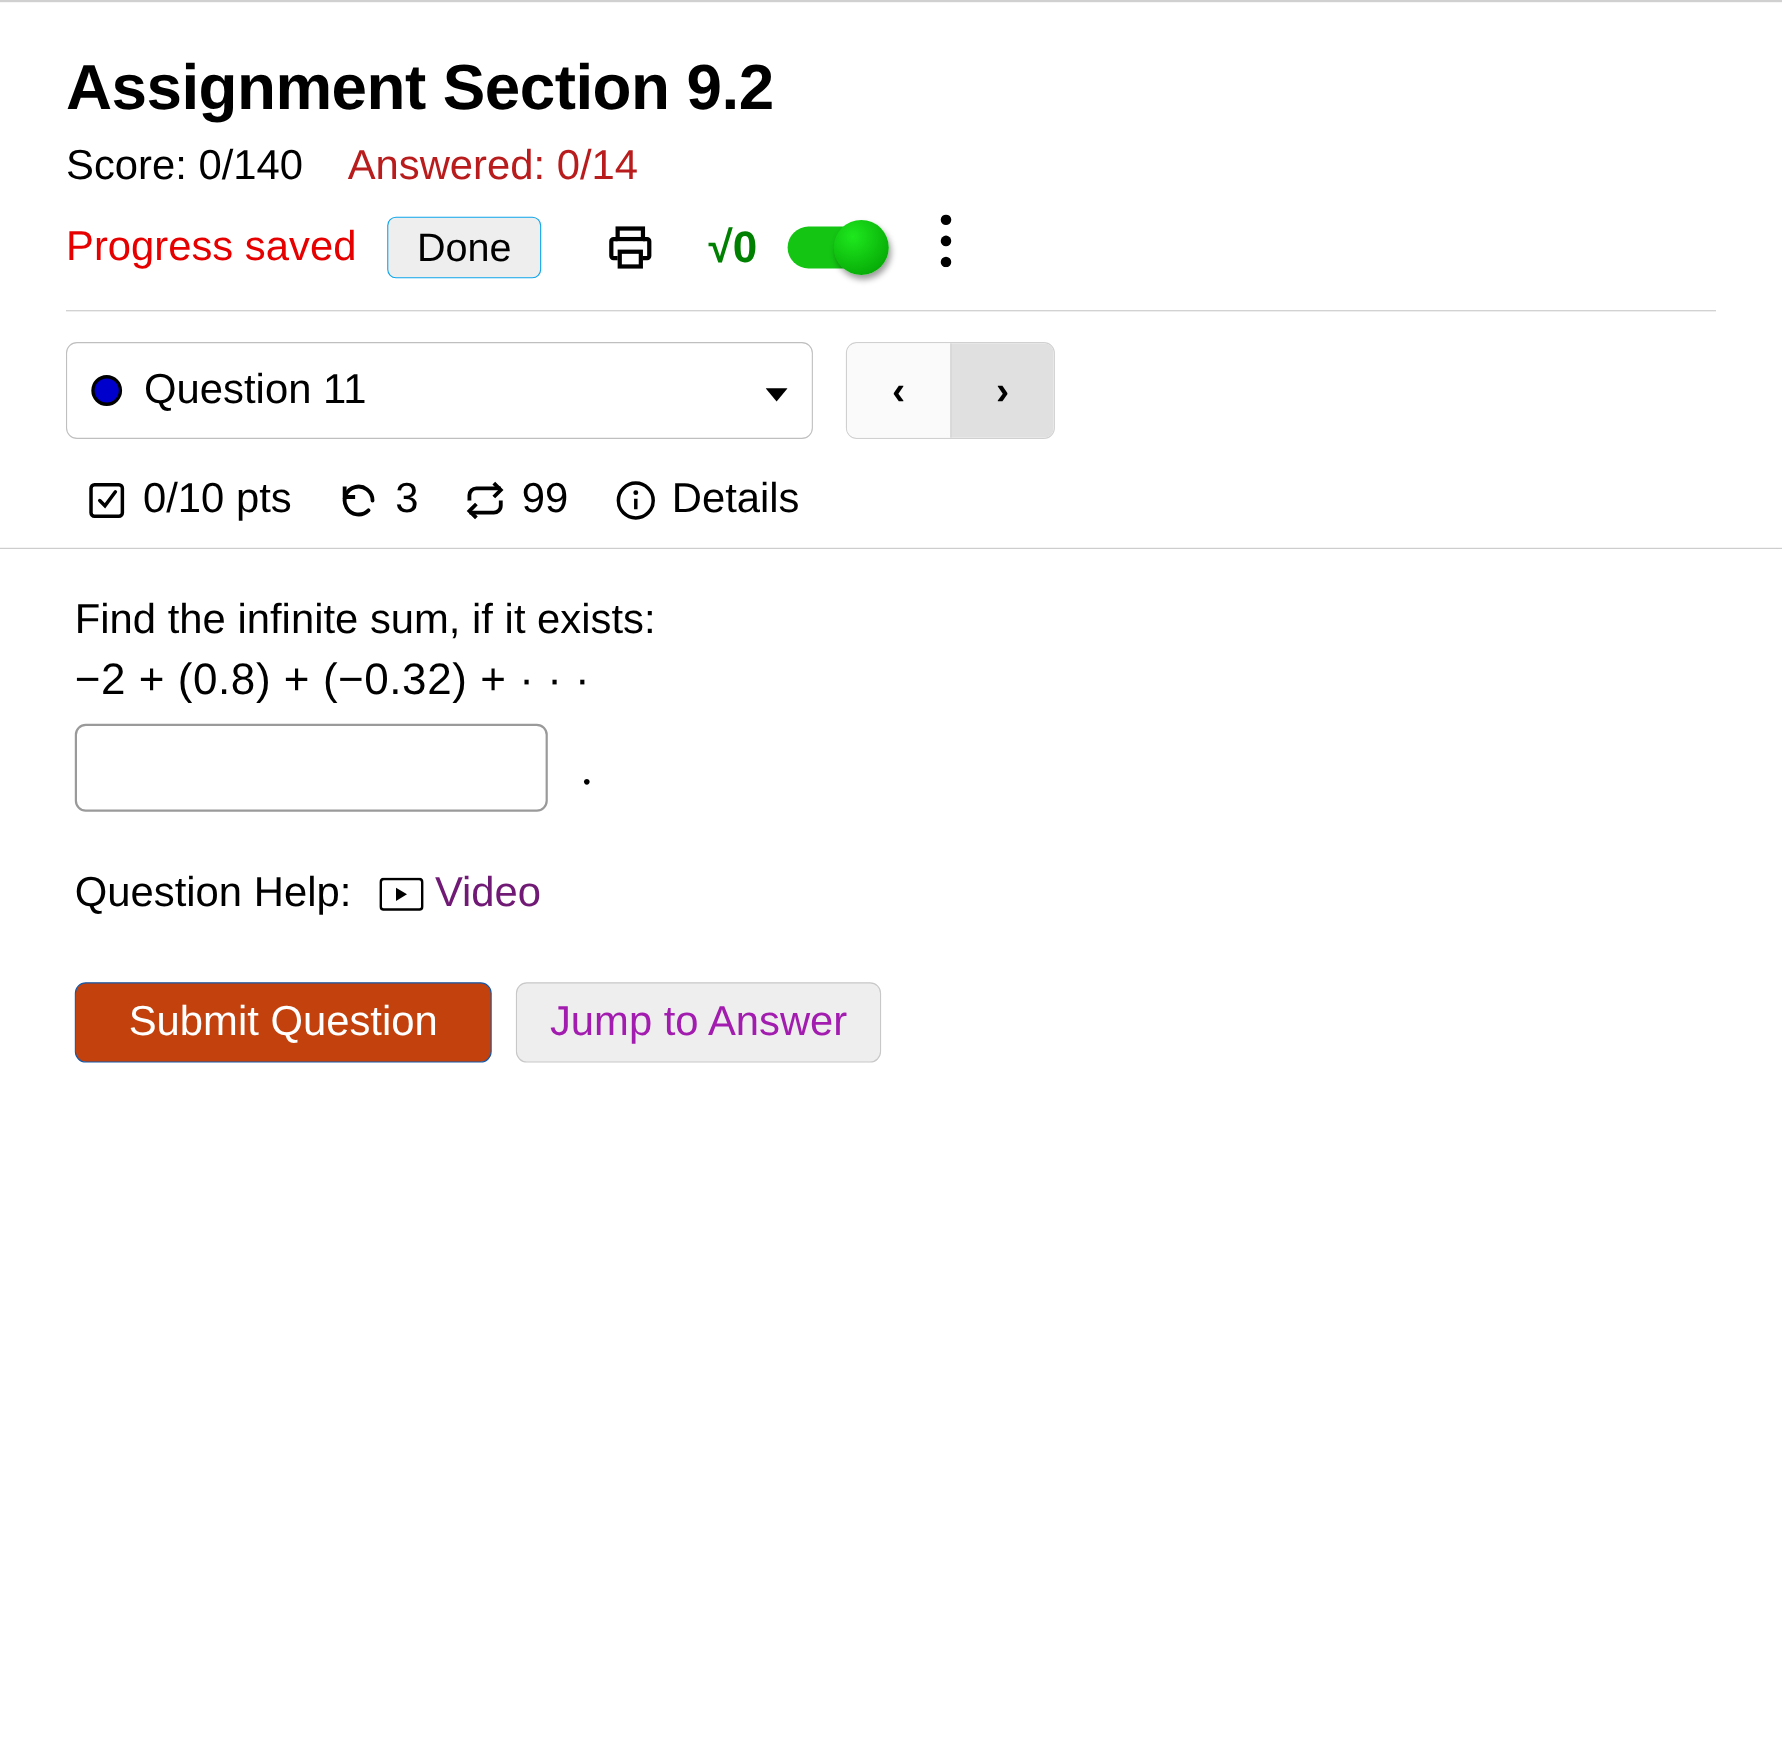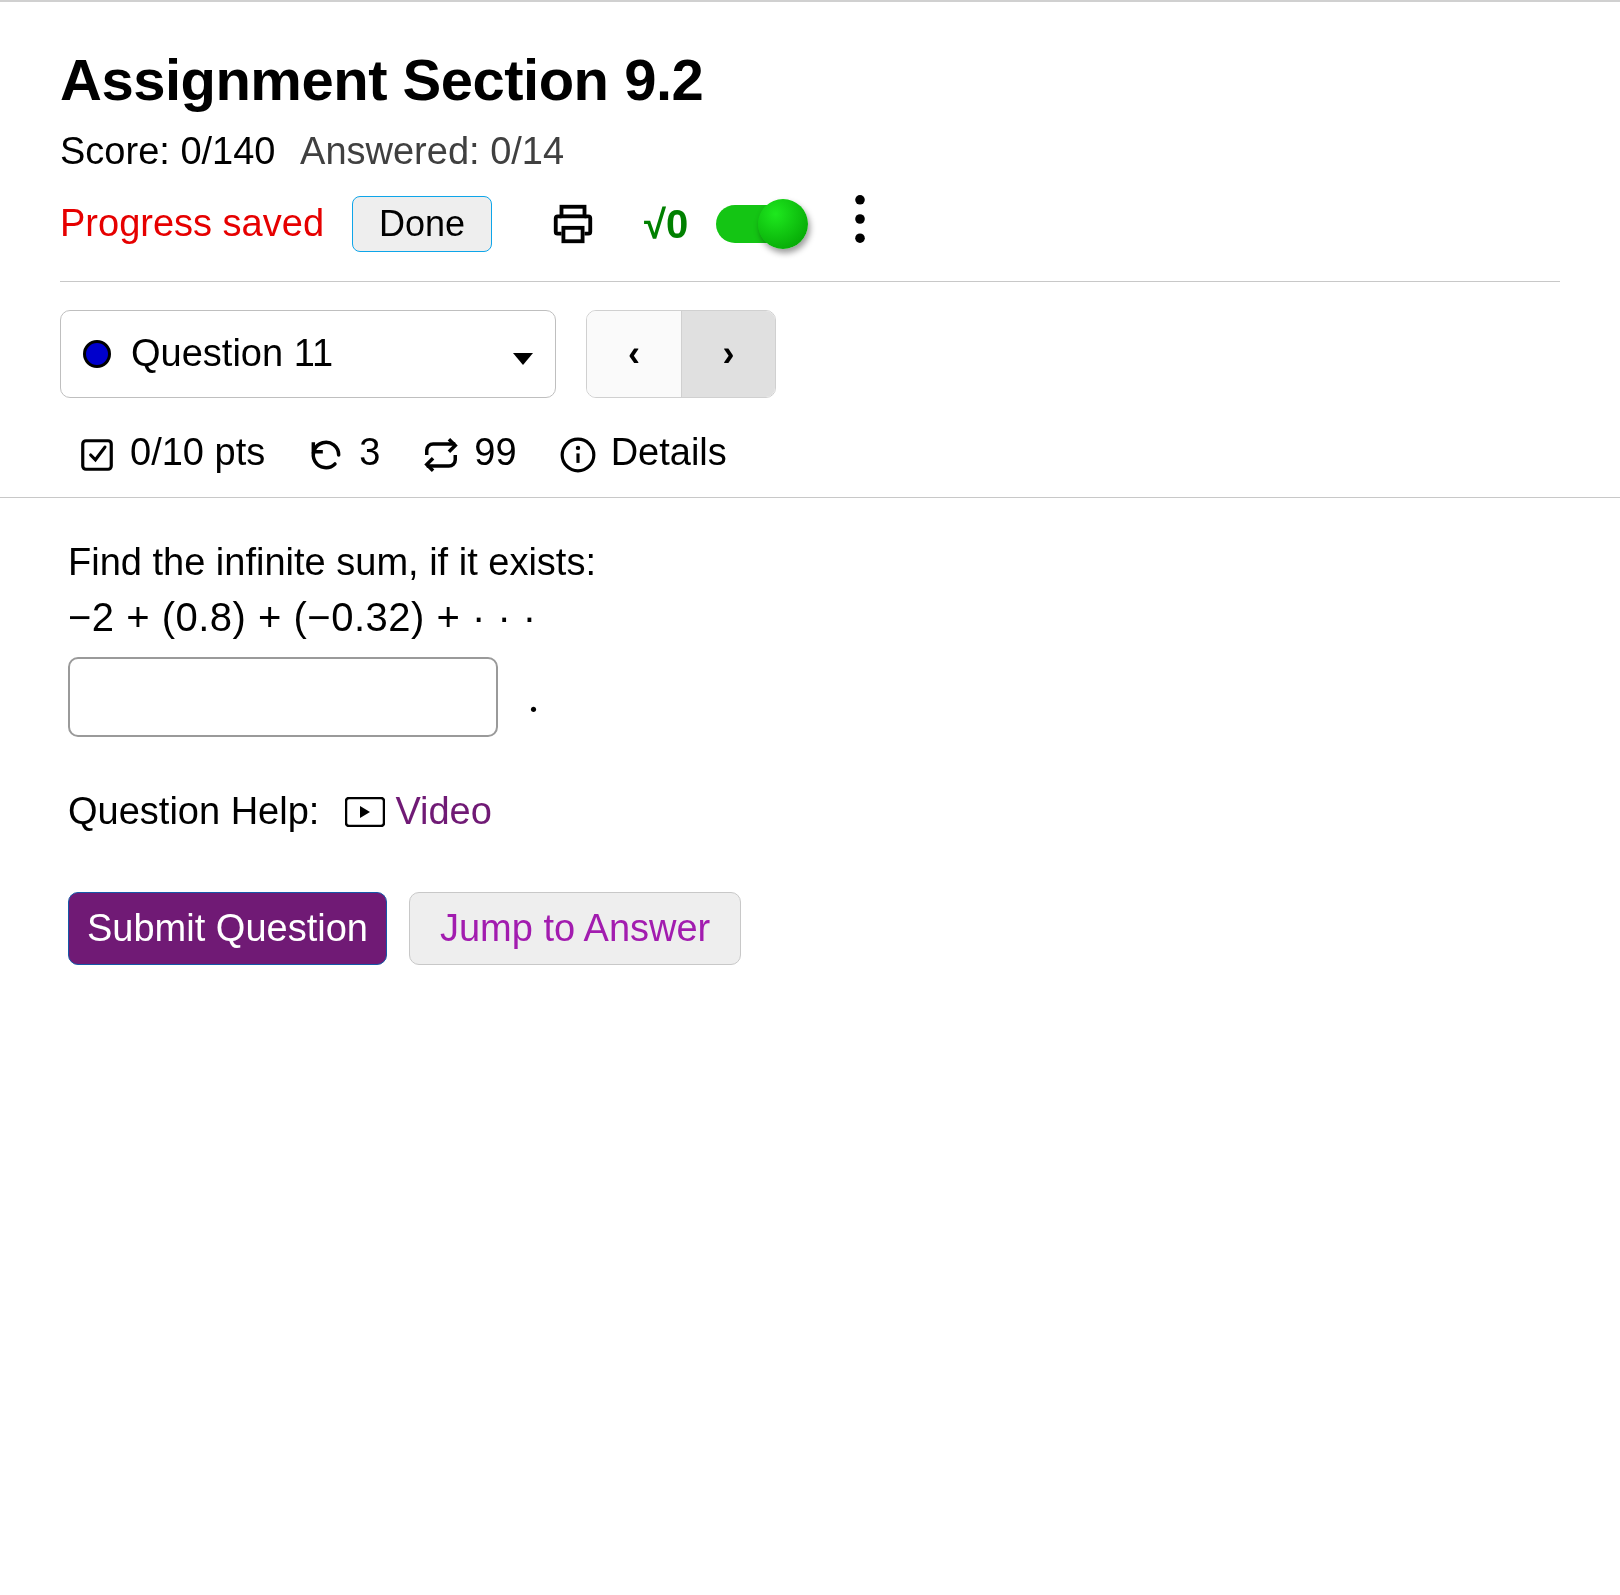--- a/index.html
+++ b/index.html
@@ -16,21 +16,21 @@
   h1 {
     font-size: 58px;
     font-weight: 700;
     margin: 20px 0 10px 0;
     letter-spacing: -0.5px;
   }
   .scoreline {
     font-size: 38px;
     margin: 8px 0 18px 0;
   }
-  .scoreline .answered { color: #404040; margin-left: 14px; }
+  .scoreline .answered { color: #b91c1c; margin-left: 30px; }
   .statusrow {
     display: flex;
     align-items: center;
     gap: 28px;
     flex-wrap: wrap;
   }
   .progress-saved { color: #e60000; font-size: 38px; }
   .btn-done {
     background: #eee;
     border: 1px solid #0ea5e9;
@@ -76,21 +76,21 @@
     border-top: 1px solid #c8c8c8;
     margin: 28px 0;
   }
   .qnav-row {
     display: flex;
     align-items: stretch;
     gap: 30px;
   }
   .qdropdown {
     flex: 0 0 auto;
-    width: 496px;
+    width: 679px;
     border: 1px solid #bfbfbf;
     border-radius: 10px;
     padding: 18px 22px;
     display: flex;
     align-items: center;
     gap: 20px;
     font-size: 38px;
     cursor: pointer;
     background: #fff;
   }
@@ -172,25 +172,25 @@
     gap: 10px;
     cursor: pointer;
   }
   .video-link svg { width: 40px; height: 30px; }
   .actionrow {
     margin-top: 55px;
     display: flex;
     gap: 22px;
   }
   .btn-primary {
-    background: #701a75;
+    background: #c2410c;
     color: #fff;
     border: 1px solid #1559a8;
     border-radius: 10px;
-    padding: 14px 18px;
+    padding: 14px 48px;
     font-size: 38px;
     font-family: inherit;
     cursor: pointer;
   }
   .btn-secondary {
     background: #eee;
     color: #a21caf;
     border: 1px solid #c8c8c8;
     border-radius: 10px;
     padding: 14px 30px;

